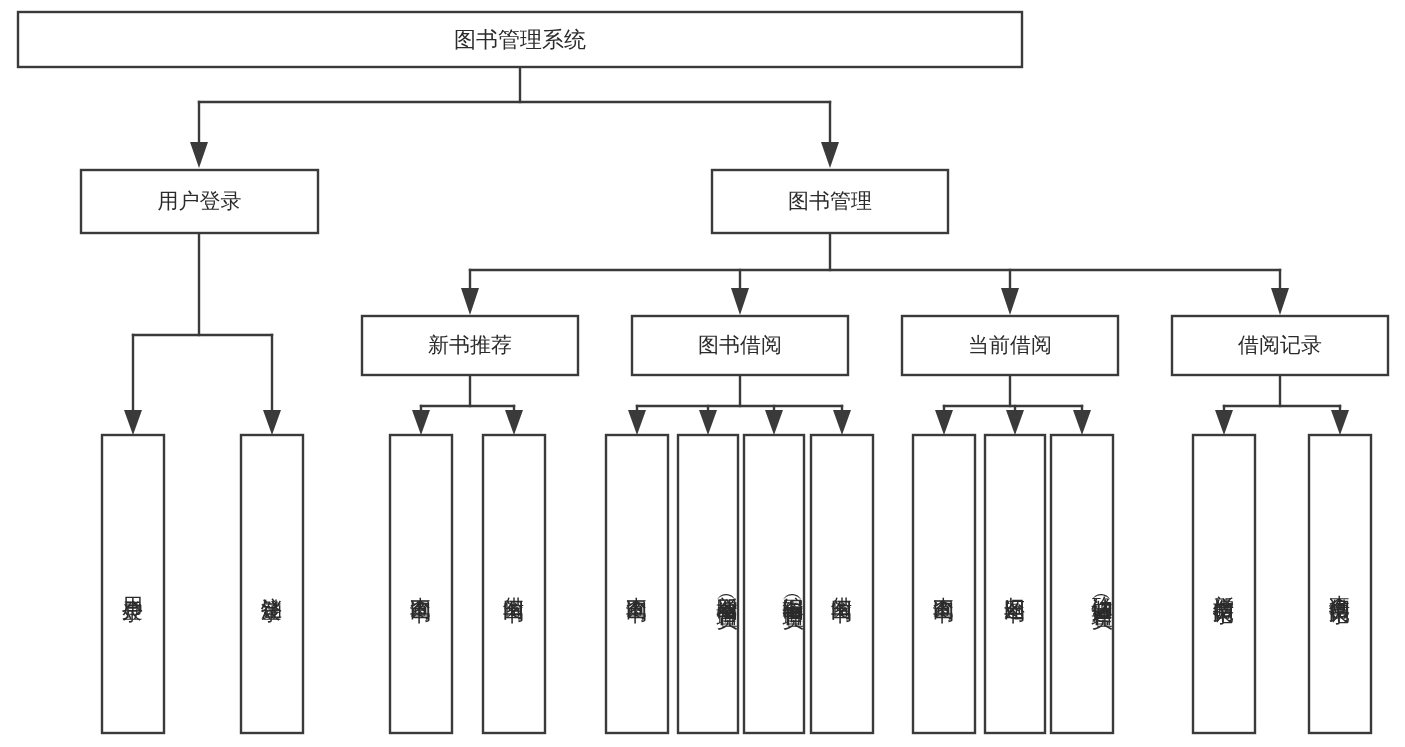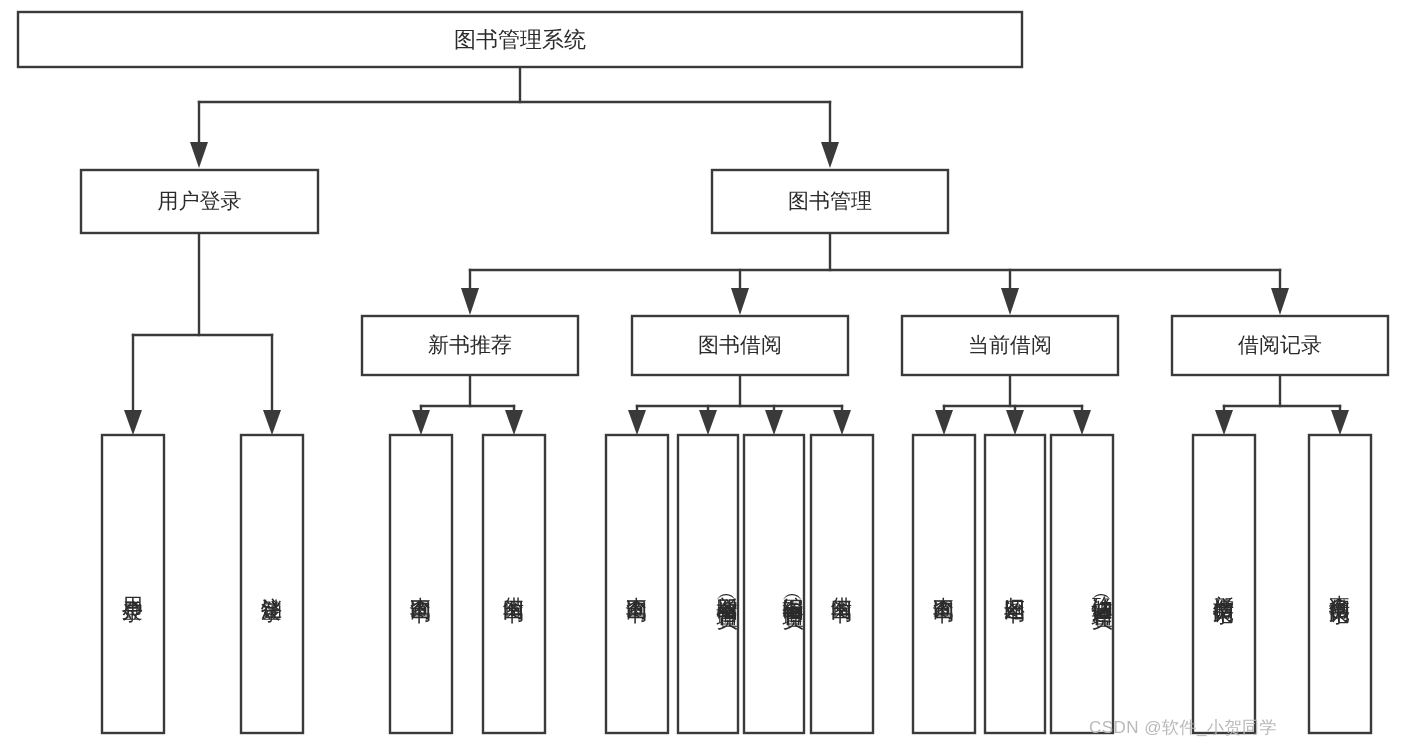--- a/index.html
+++ b/index.html
@@ -203,15 +203,14 @@
   <div class="vlabel" style="left:744px; top:443px; width:60px; height:290px; display:flex; align-items:flex-start; justify-content:center;">编辑图书（管理员）</div>
   <div class="vlabel" style="left:811px; top:435px; width:62px; height:298px; display:flex; align-items:center; justify-content:center;">借阅图书</div>
 
   <div class="vlabel" style="left:913px; top:435px; width:62px; height:298px; display:flex; align-items:center; justify-content:center;">查询图书</div>
   <div class="vlabel" style="left:985px; top:435px; width:60px; height:298px; display:flex; align-items:center; justify-content:center;">归还图书</div>
   <div class="vlabel" style="left:1051px; top:443px; width:62px; height:290px; display:flex; align-items:flex-start; justify-content:center;">确认归还（管理员）</div>
 
   <div class="vlabel" style="left:1193px; top:435px; width:62px; height:298px; display:flex; align-items:center; justify-content:center;">新增借阅记录</div>
   <div class="vlabel" style="left:1309px; top:435px; width:62px; height:298px; display:flex; align-items:center; justify-content:center;">查询借阅记录</div>
 
-  <div class="watermark">CSDN @软件_小贺同学</div>
 
 </div>
 
 </body></html>

